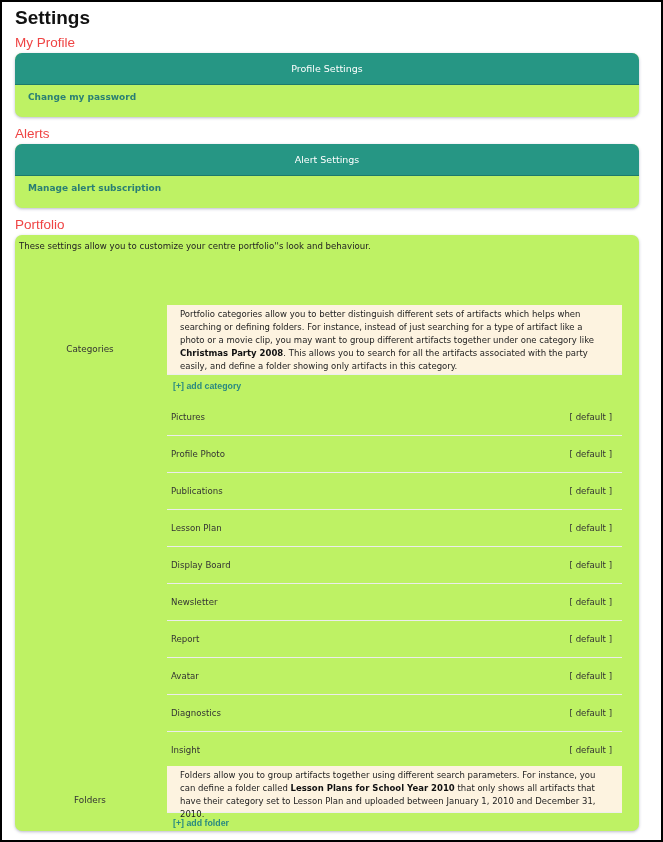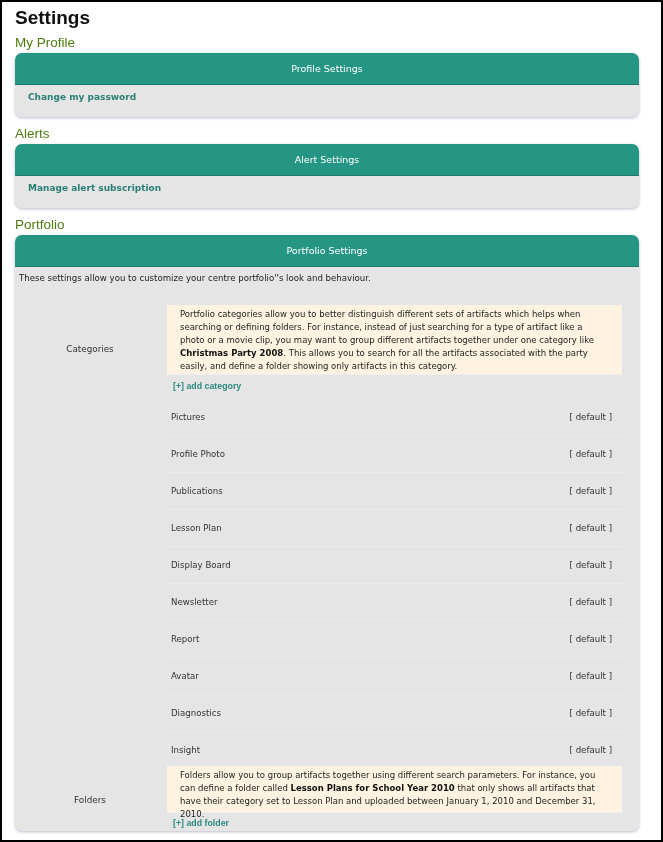--- a/index.html
+++ b/index.html
@@ -9,26 +9,26 @@
     font-family: "Liberation Sans", sans-serif; color: #222;
     position: relative;
   }
   .page-title {
     position: absolute; left: 13px; top: 5px;
     font-size: 19px; font-weight: bold; color: #111;
     font-family: "Liberation Sans", sans-serif;
   }
   .section-title {
     position: absolute; left: 13px;
-    font-size: 13.5px; color: #4d7c0f;
+    font-size: 13.5px; color: #ef4444;
     font-family: "Liberation Sans", sans-serif;
   }
   .card {
     position: absolute; left: 13px; width: 624px;
-    background: #e5e5e5; border-radius: 7px;
+    background: #bef264; border-radius: 7px;
     box-shadow: 0 1px 3px rgba(60,60,110,0.35);
     overflow: hidden;
   }
   .card-header {
     background: #269684; color: #fff;
     font-size: 9.5px; text-align: center;
     height: 31px; line-height: 31px;
     border-bottom: 1px solid #1d7a6b;
     font-family: "DejaVu Sans", sans-serif;
   }
@@ -81,21 +81,20 @@
 </div>
 
 <div class="section-title" style="top:124px;">Alerts</div>
 <div class="card" style="top:142px;">
   <div class="card-header">Alert Settings</div>
   <a class="card-link" href="#">Manage alert subscription</a>
 </div>
 
 <div class="section-title" style="top:215px;">Portfolio</div>
 <div class="card" style="top:233px; height:596px;">
-  <div class="card-header">Portfolio Settings</div>
   <div class="intro">These settings allow you to customize your centre portfolio''s look and behaviour.</div>
 
   <div class="row-label" style="top:109px;">Categories</div>
   <div class="note" style="top:70px; height:70px;">
     <span>Portfolio categories allow you to better distinguish different sets of artifacts which helps when searching or defining folders. For instance, instead of just searching for a type of artifact like a photo or a movie clip, you may want to group different artifacts together under one category like </span><b>Christmas Party 2008</b><span>. This allows you to search for all the artifacts associated with the party easily, and define a folder showing only artifacts in this category.</span>
   </div>
   <a class="add-link" href="#" style="top:146px;">[+] add category</a>
 
   <div class="cat-list" style="top:164px;">
     <div class="cat-row">

